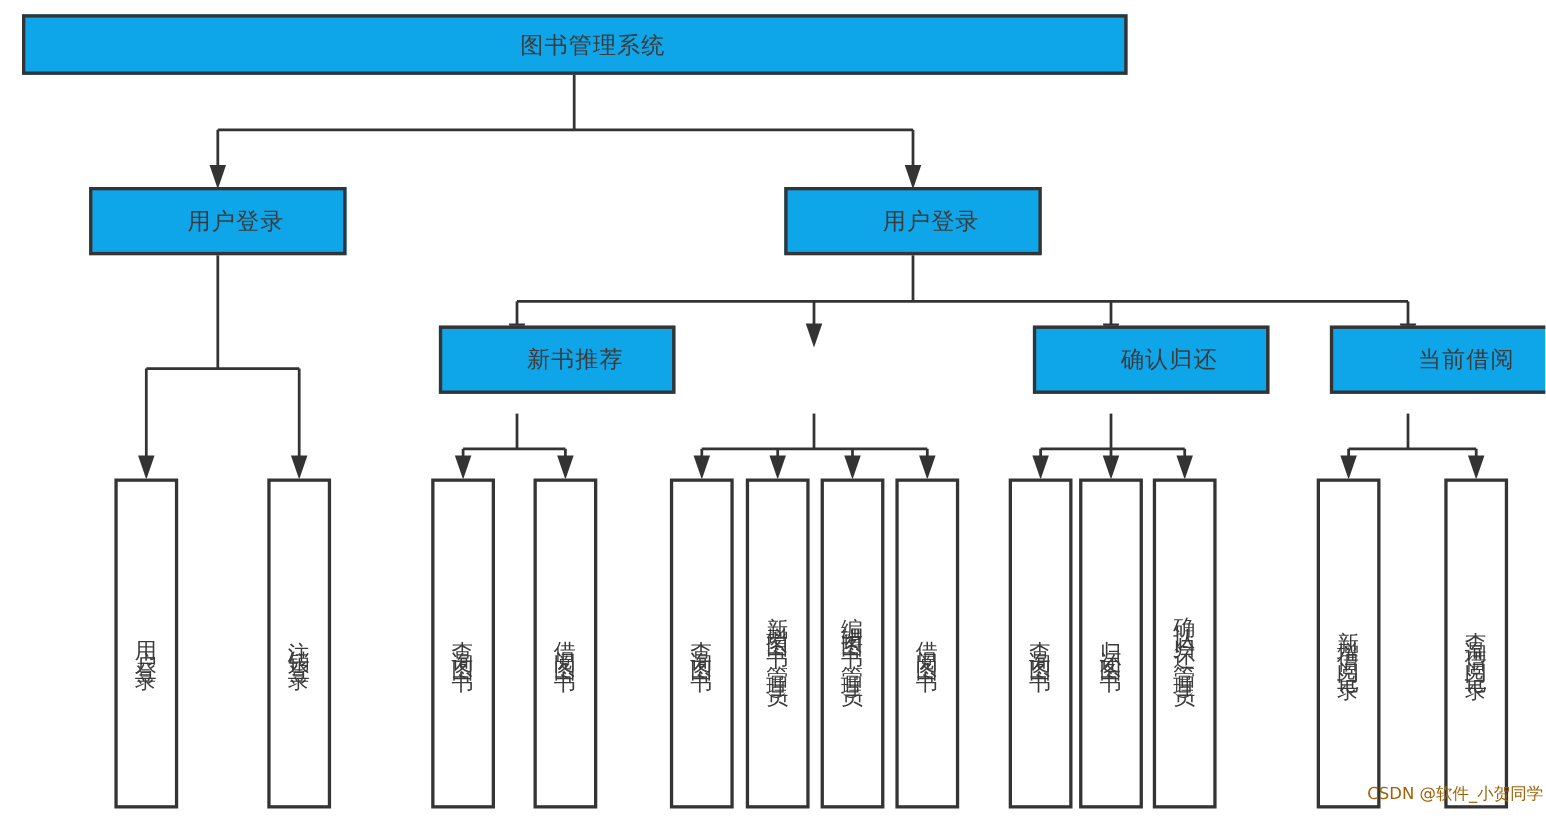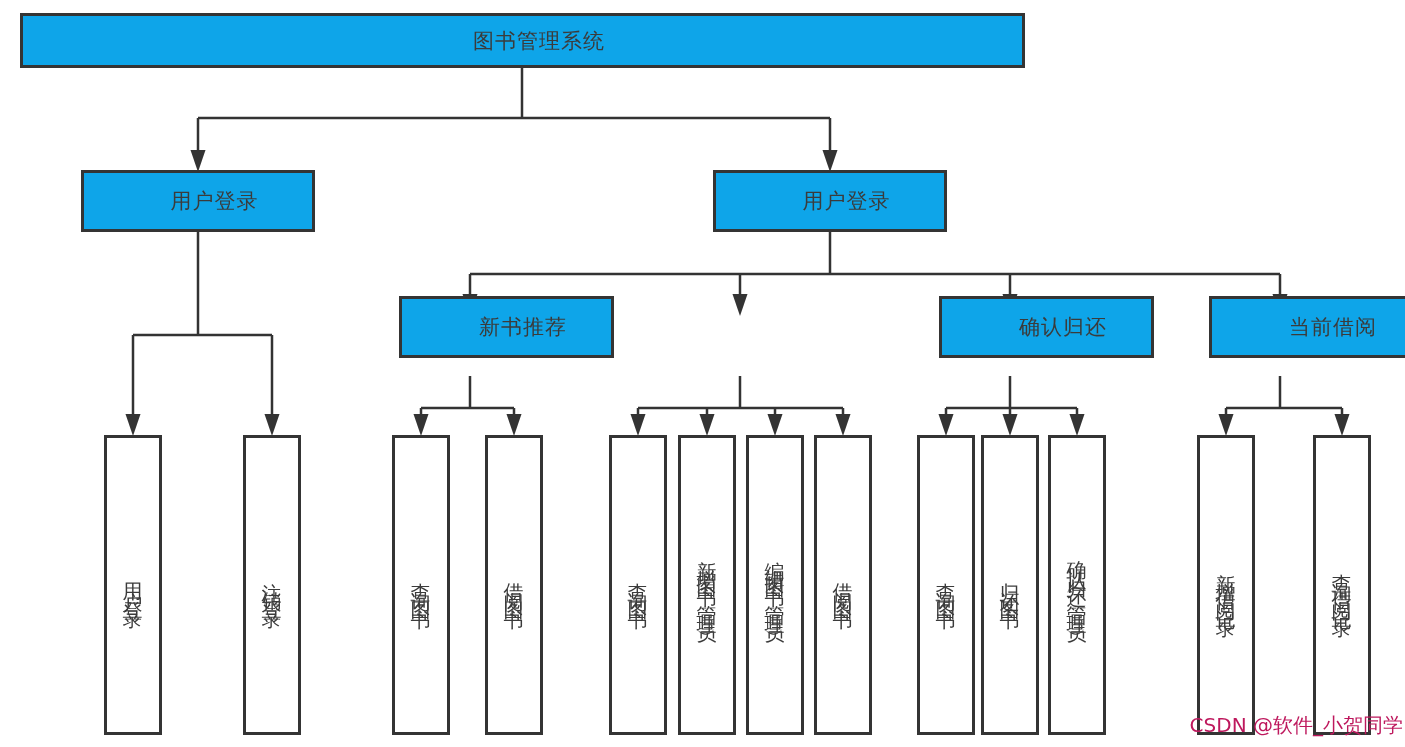--- a/index.html
+++ b/index.html
@@ -58,22 +58,22 @@
     text-orientation: mixed;
     font-size: 20px;
     letter-spacing: 9px;
     line-height: 1;
     color: #3b3b3b;
   }
   .watermark {
     position: absolute;
     top: 712px;
     right: 2px;
-    font-size: 20px;
-    color: #be185d;
+    font-size: 15px;
+    color: #a16207;
     white-space: nowrap;
   }
 </style>
 </head>
 <body>
 
 <div class="stage">
 
   <svg class="connectors" viewBox="0 0 1405 747" xmlns="http://www.w3.org/2000/svg">
 

